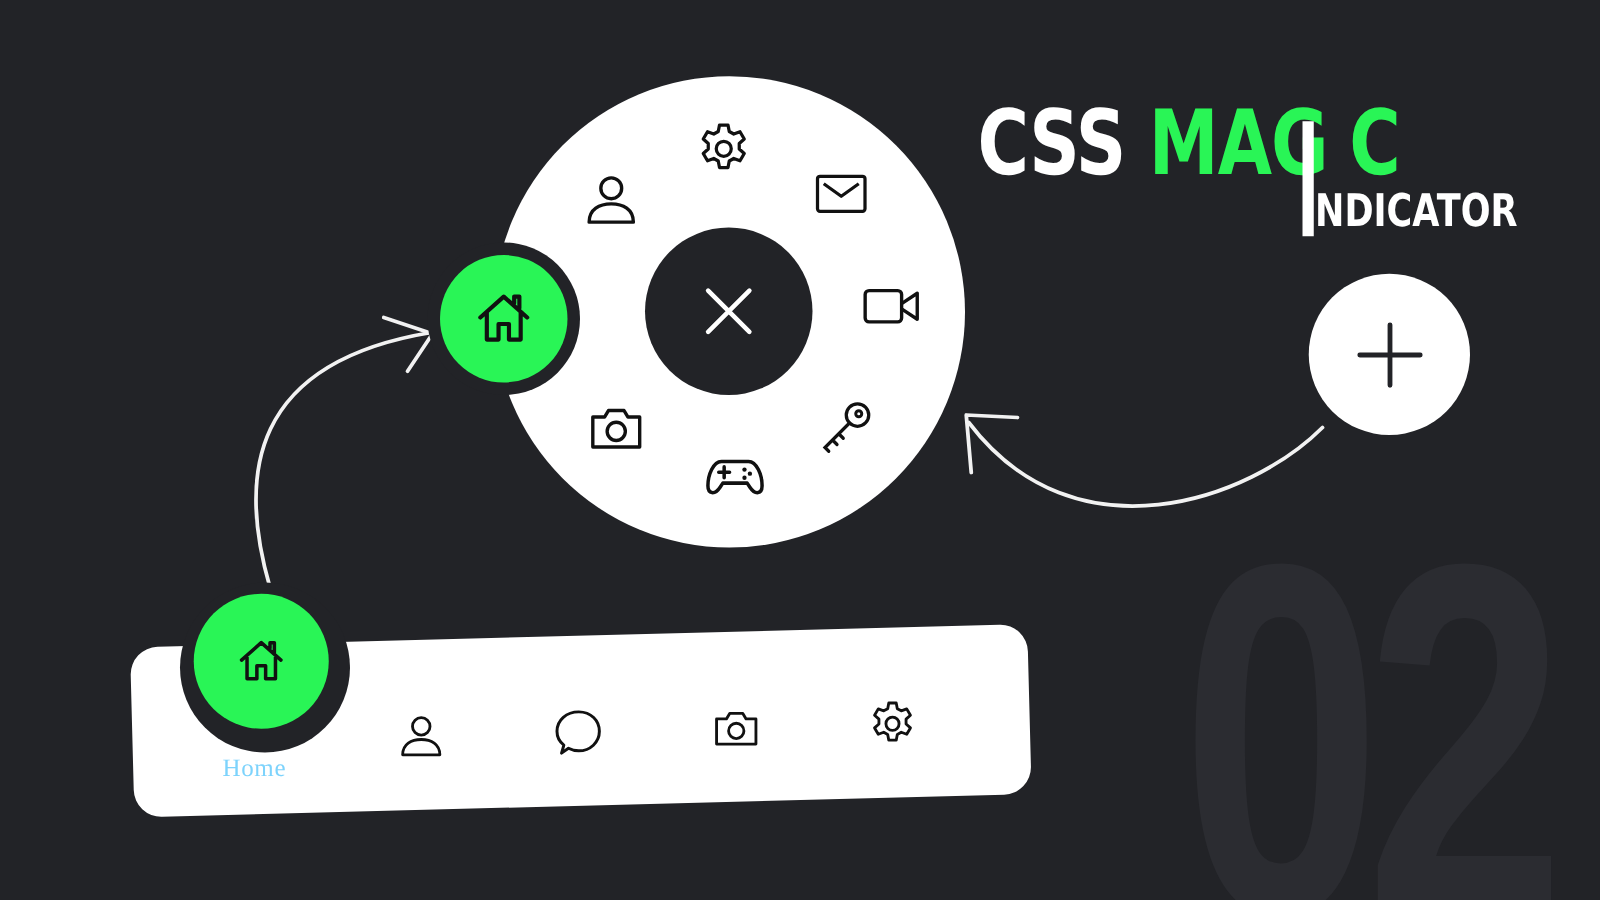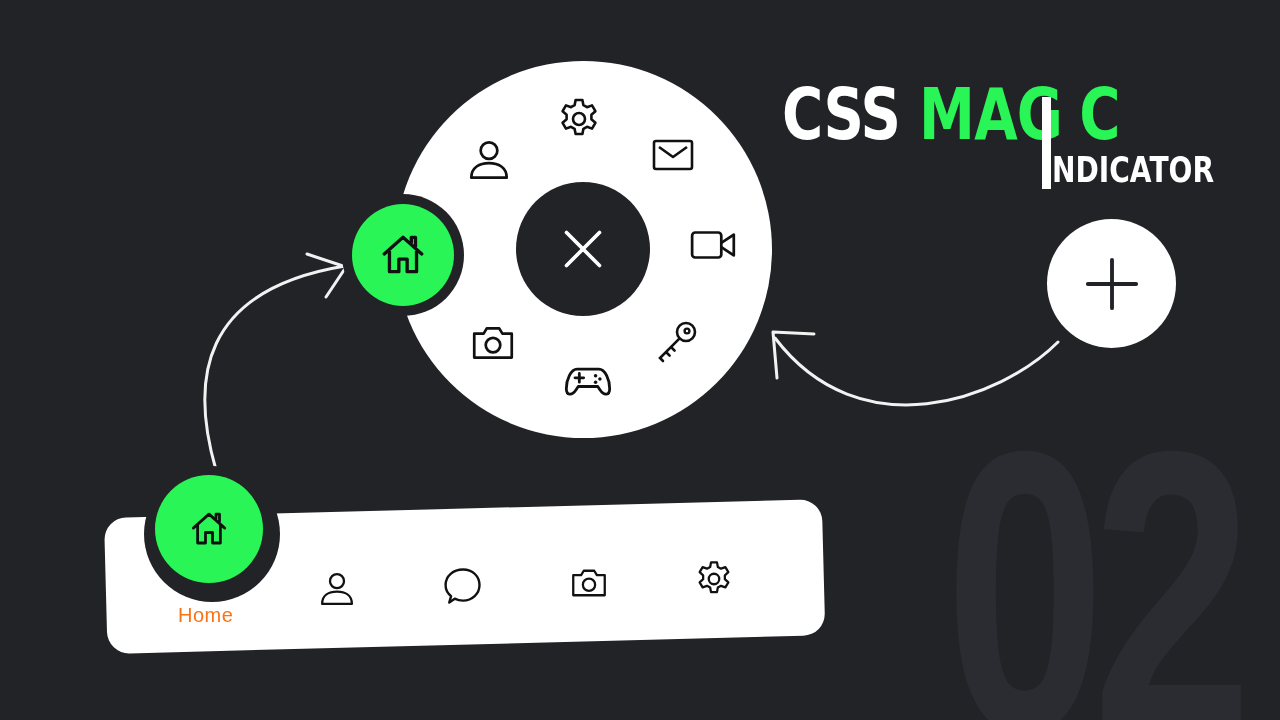--- a/index.html
+++ b/index.html
@@ -18,21 +18,21 @@
   .notch{left:342px;top:194px;width:122px;height:122px;border-radius:50%;background:#222327;}
   .home-active{left:352px;top:204px;width:102px;height:102px;border-radius:50%;background:#29f556;display:flex;align-items:center;justify-content:center;}
   .center-btn{left:516px;top:182px;width:134px;height:134px;border-radius:50%;background:#222327;display:flex;align-items:center;justify-content:center;cursor:pointer;}
   .wicon{width:52px;height:52px;display:flex;align-items:center;justify-content:center;cursor:pointer;}
   
   .plus-btn{left:1047px;top:219px;width:129px;height:129px;border-radius:50%;background:#ffffff;display:flex;align-items:center;justify-content:center;cursor:pointer;}
   
   .tabbar{left:104px;top:518px;width:718px;height:136px;background:#ffffff;border-radius:22px;transform:rotate(-1.5deg);transform-origin:left top;}
   .tab-notch{left:144px;top:466px;width:136px;height:136px;border-radius:50%;background:#222327;}
   .tab-home{left:155px;top:475px;width:108px;height:108px;border-radius:50%;background:#29f556;display:flex;align-items:center;justify-content:center;cursor:pointer;}
-  .tab-label{left:178px;top:604px;font-family:Liberation Sans, sans-serif;font-size:20px;color:#f97316;letter-spacing:0.5px;}
+  .tab-label{left:178px;top:604px;font-family:Liberation Serif, serif;font-size:20px;color:#7dd3fc;letter-spacing:0.5px;}
   .ticon{width:44px;height:44px;display:flex;align-items:center;justify-content:center;cursor:pointer;}
   svg{display:block;}
   .arrows{left:0;top:0;width:1280px;height:720px;pointer-events:none;}
 </style>
 </head>
 <body>
 
 <div class="abs bg-num">02</div>
 
 <div class="abs title"><span class="w">CSS </span><span class="g">MAG</span><span style="display:inline-block;width:22px;"></span><span class="g">C</span></div>

